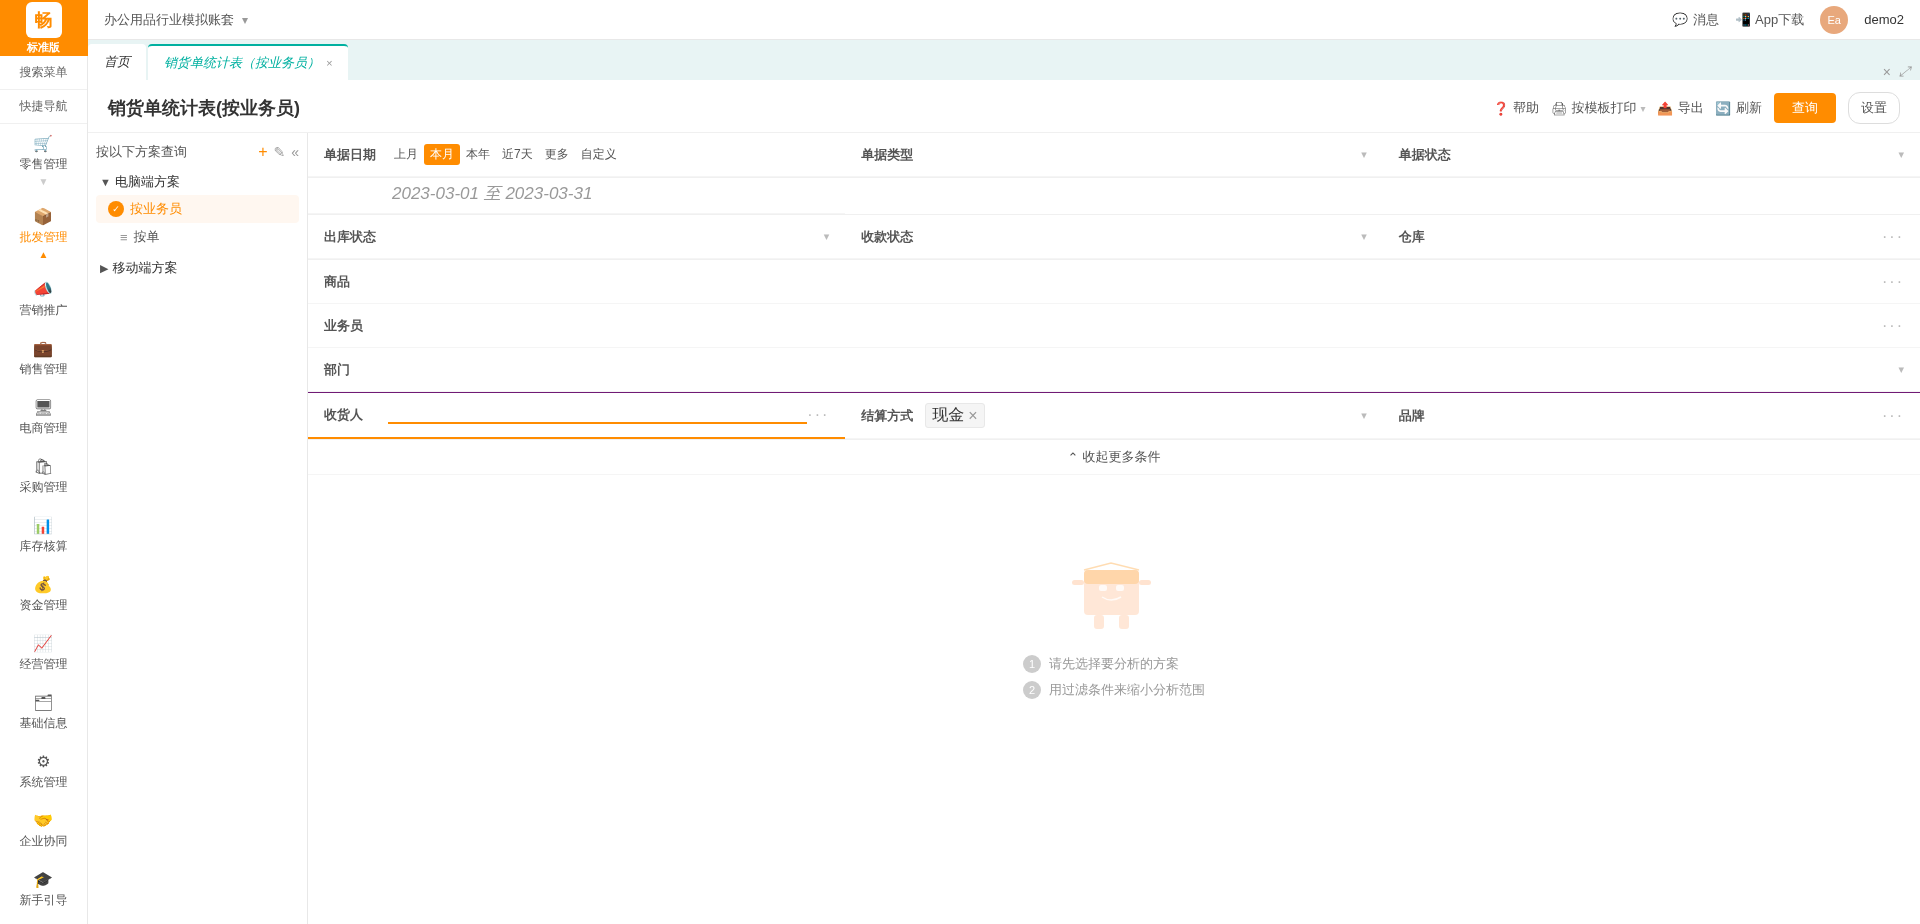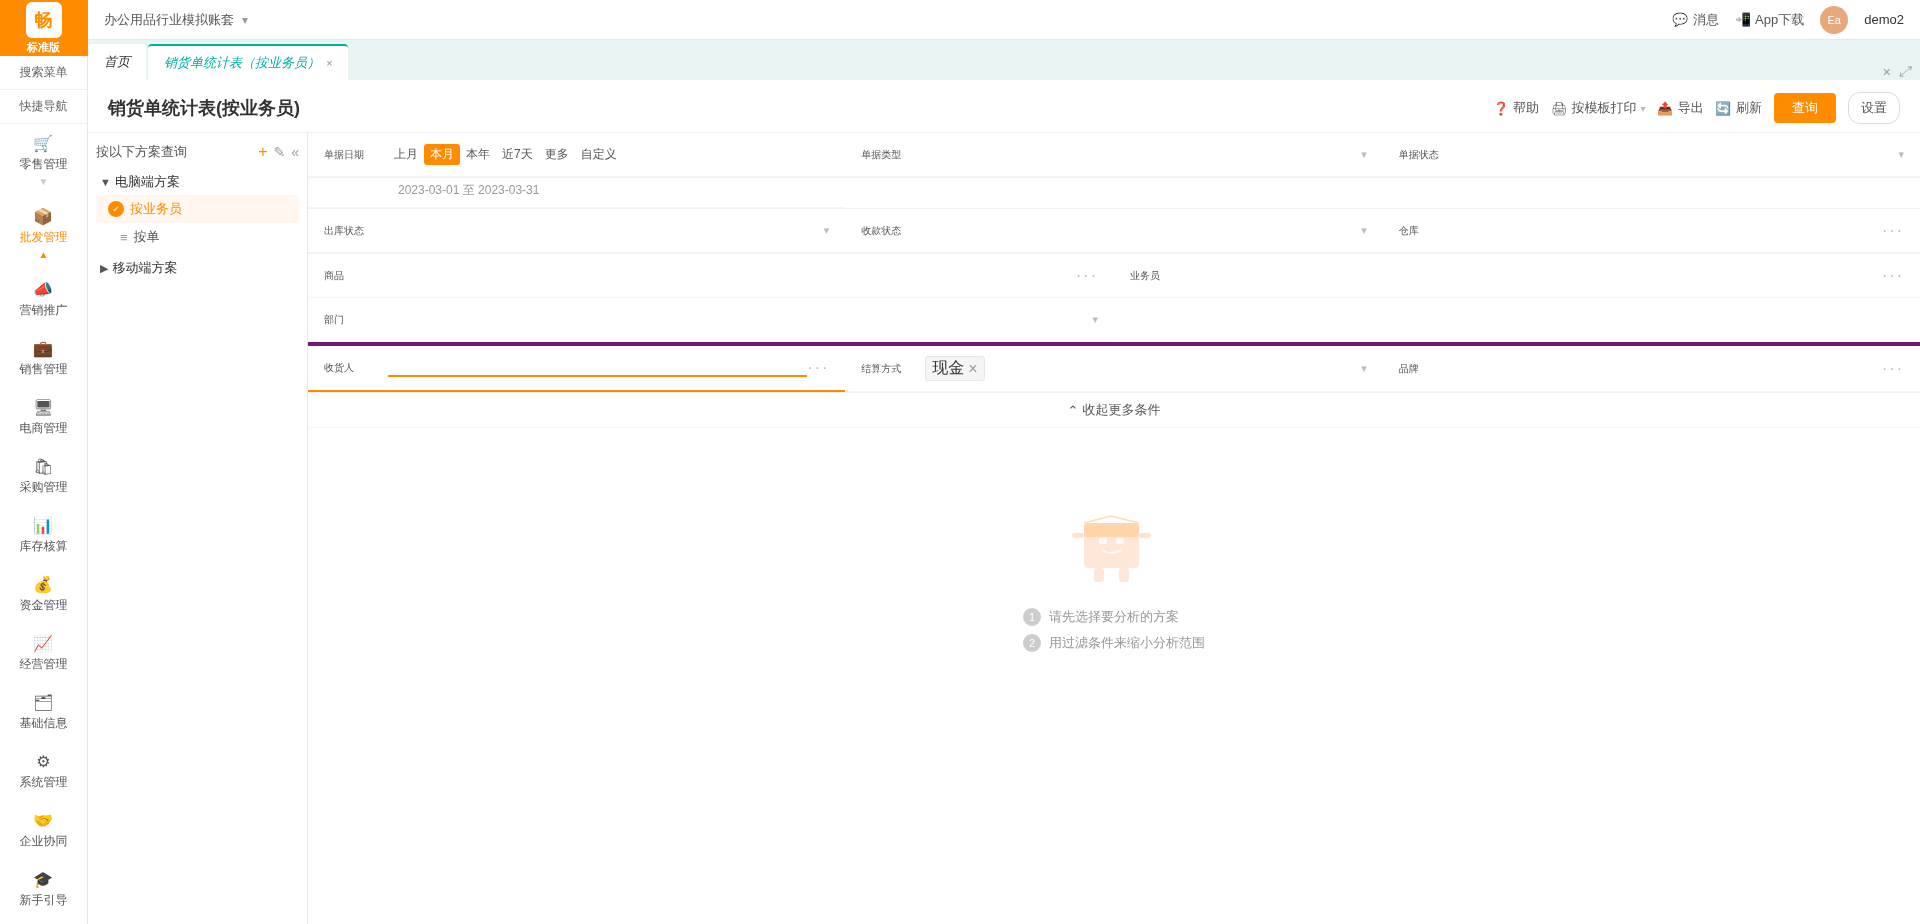--- a/index.html
+++ b/index.html
@@ -58,31 +58,31 @@
     .left-panel-icons span { color: #999; cursor: pointer; font-size: 14px; }
     .scheme-group { margin-bottom: 4px; }
     .scheme-group-title { display: flex; align-items: center; gap: 4px; font-size: 13px; color: #333; padding: 4px 4px; cursor: pointer; }
     .scheme-item { display: flex; align-items: center; gap: 6px; padding: 5px 12px; cursor: pointer; font-size: 13px; color: #333; border-radius: 4px; }
     .scheme-item.active { color: #ff8c00; background: #fff7f0; }
     .scheme-subitem { display: flex; align-items: center; gap: 6px; padding: 5px 24px; cursor: pointer; font-size: 13px; color: #555; }
 
     
     .right-panel { flex: 1; overflow-y: auto; }
     .filter-item { display: flex; align-items: center; padding: 10px 16px; border-bottom: 1px solid #f5f5f5; min-height: 44px; }
-    .filter-label { min-width: 64px; color: #555; font-size: 10px; flex-shrink: 0; }
+    .filter-label { min-width: 64px; color: #555; font-size: 13px; flex-shrink: 0; font-weight: bold; }
     .filter-input { flex: 1; display: flex; align-items: center; border: none; outline: none; font-size: 13px; color: #333; cursor: pointer; justify-content: space-between; }
     .filter-input input { border: none; outline: none; font-size: 13px; color: #333; width: 100%; background: transparent; }
     .filter-input .arrow { color: #bbb; font-size: 11px; }
     .filter-input .dots { color: #bbb; font-size: 16px; letter-spacing: 2px; cursor: pointer; }
     .filter-input .clear-tag { background: #f5f5f5; border: 1px solid #e8e8e8; border-radius: 3px; padding: 1px 6px; font-size: 16px; color: #333; display: flex; align-items: center; gap: 4px; }
     .filter-input .clear-tag .x { cursor: pointer; color: #999; }
     .date-btns { display: flex; align-items: flex-end; }
     .date-btn { padding: 2px 6px; font-size: 12px; border-radius: 3px; cursor: pointer; color: #555; }
     .date-btn.active { background: #ff8c00; color: #fff; }
-    .date-range { font-size: 12px; color: #999; margin-left: 10px; }
+    .date-range { font-size: 17px; color: #999; margin-left: 4px; font-style: italic; }
 
     
     .collapse-row { display: flex; align-items: center; justify-content: center; padding: 8px; border-bottom: 1px solid #f5f5f5; cursor: pointer; color: #555; font-size: 13px; gap: 4px; }
 
     
     .empty-state { flex: 1; display: flex; flex-direction: column; align-items: center; justify-content: center; padding: 60px 20px; }
     .empty-icon { width: 100px; height: 100px; margin-bottom: 20px; }
     .empty-tips { display: flex; flex-direction: column; gap: 8px; }
     .empty-tip { display: flex; align-items: center; gap: 8px; color: #999; font-size: 13px; }
     .tip-num { width: 18px; height: 18px; border-radius: 50%; background: #ccc; color: #fff; display: flex; align-items: center; justify-content: center; font-size: 11px; flex-shrink: 0; }
@@ -329,21 +329,21 @@
           </div>
           <div class="filter-item">
             <span class="filter-label">仓库</span>
             <div class="filter-input">
               <input type="text" readonly="" style="">
               <span class="dots">···</span>
             </div>
           </div>
         </div>
 
-        <div style="display:grid;grid-template-columns:repeat(2,1fr);border-bottom:4px solid #701a75;">
+        <div style="display:grid;grid-template-columns:repeat(1,1fr);border-bottom:1px solid #701a75;">
           <div class="filter-item">
             <span class="filter-label">商品</span>
             <div class="filter-input">
               <input type="text" readonly="" style="">
               <span class="dots">···</span>
             </div>
           </div>
           <div class="filter-item">
             <span class="filter-label">业务员</span>
             <div class="filter-input">

